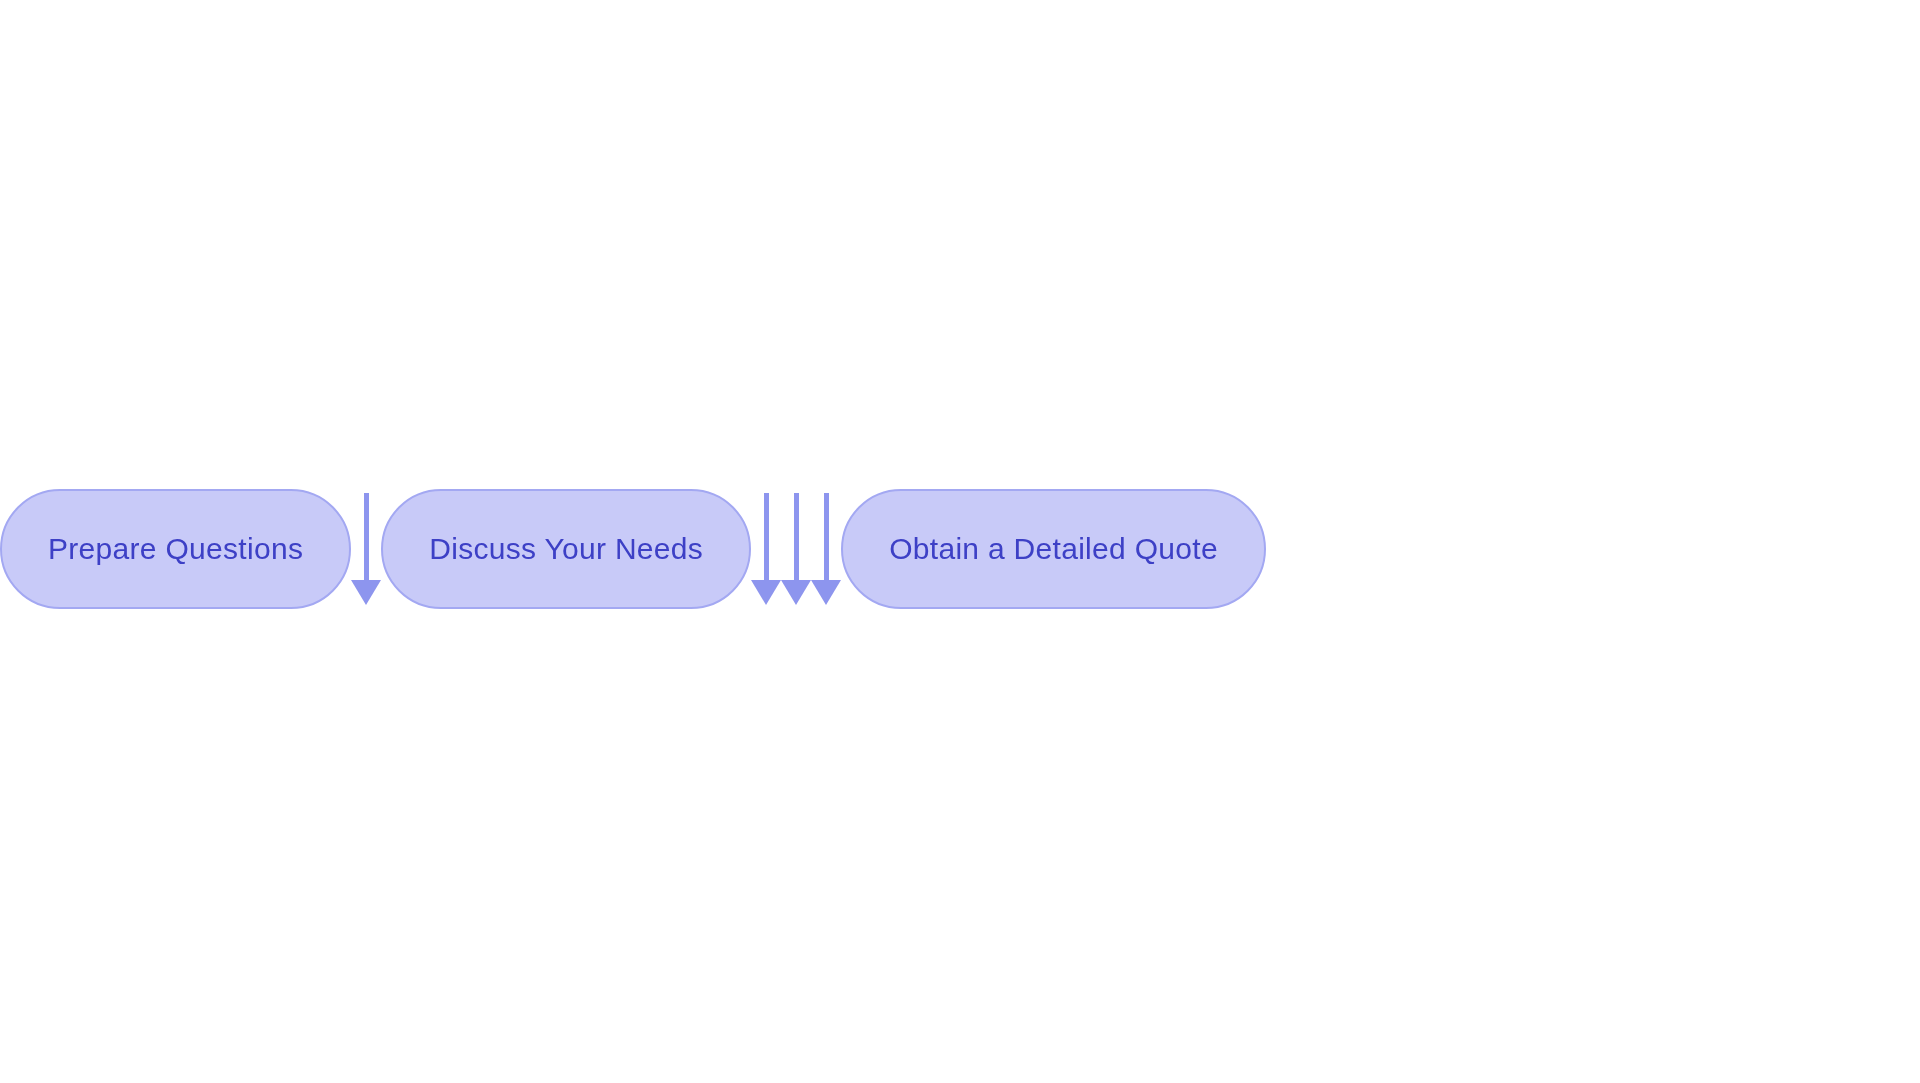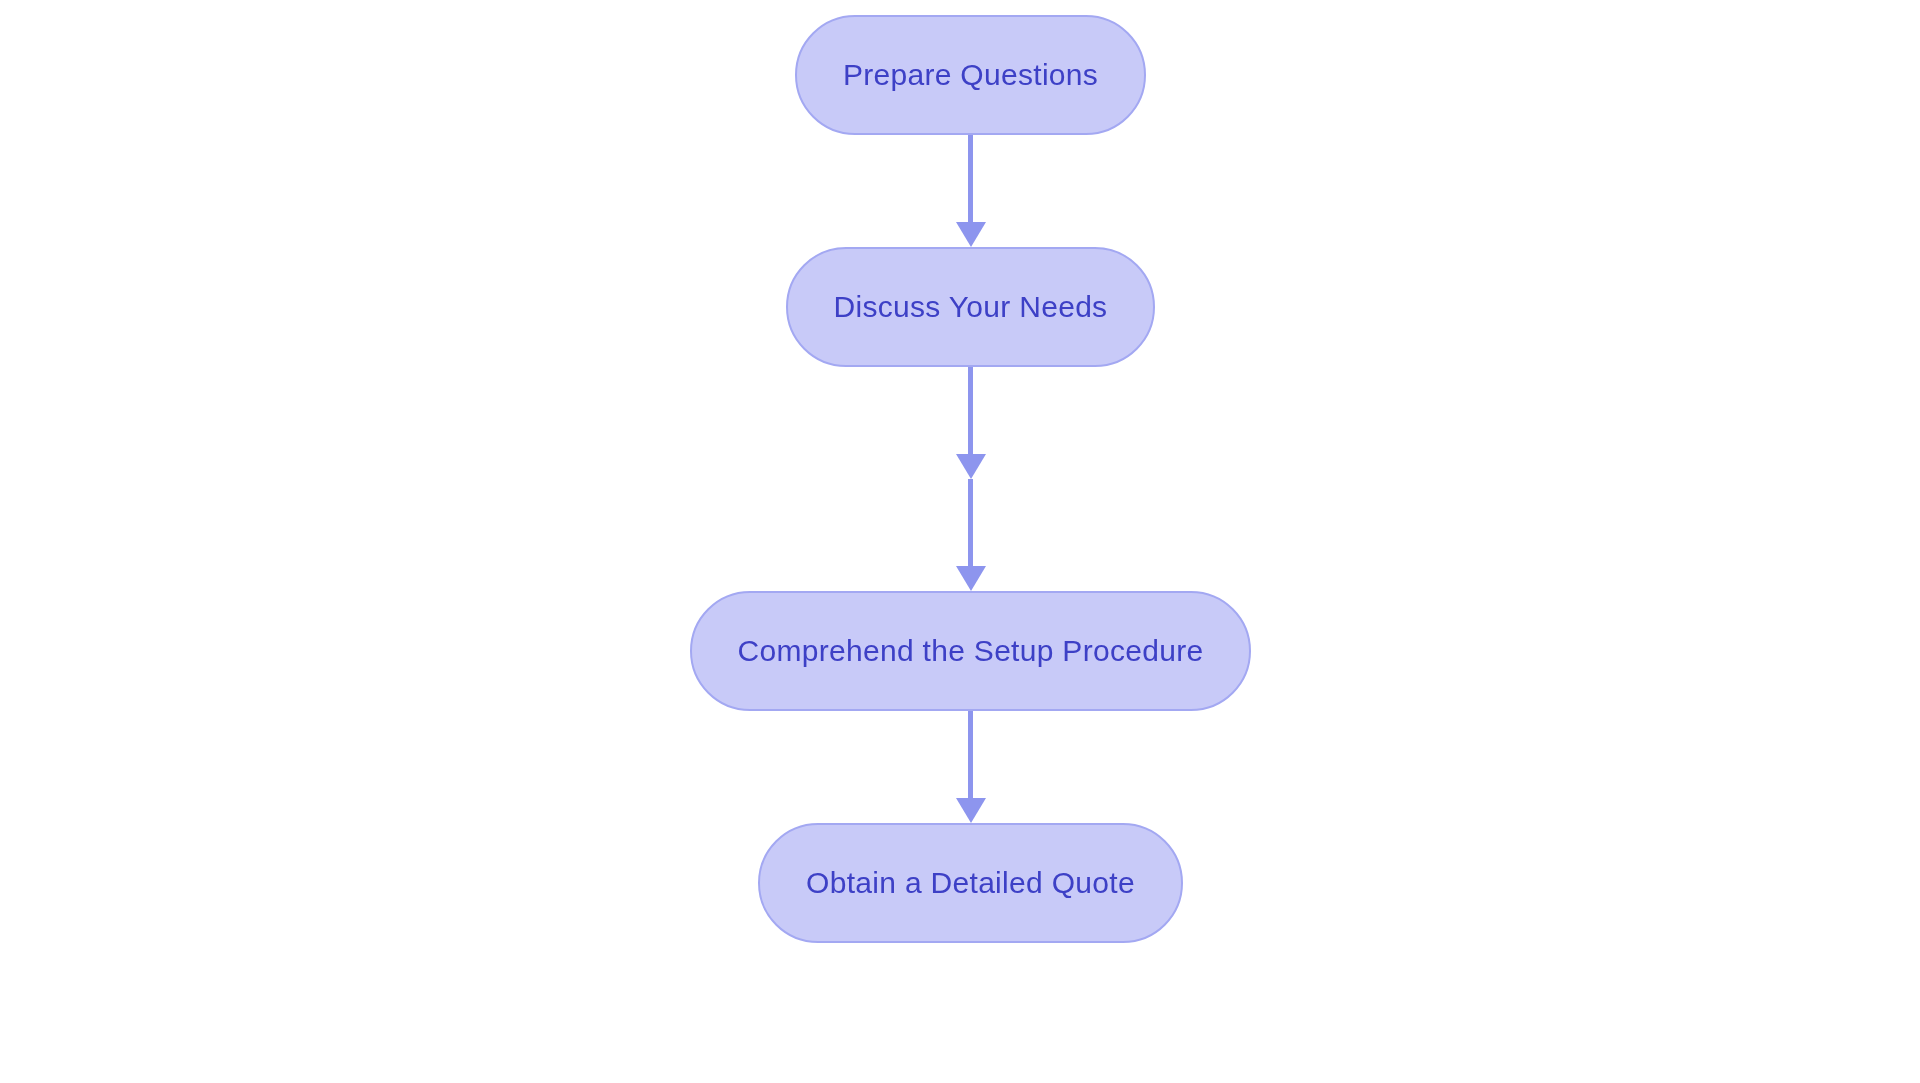--- a/index.html
+++ b/index.html
@@ -12,23 +12,22 @@
     background: var(--bg, #ffffff);
     font-family: "Liberation Sans", "DejaVu Sans", sans-serif;
     overflow: hidden;
   }
   .canvas {
     width: 100%;
     height: 100%;
     box-sizing: border-box;
     padding-top: 15px;
     display: flex;
-    flex-direction: column;
+    flex-direction: row;
     align-items: center;
-    padding-left: 21px;
   }
   .node {
     height: 120px;
     box-sizing: border-box;
     padding: 0 46px;
     border-radius: 60px;
     background: var(--node-fill, #c8caf8);
     border: 2px solid var(--node-border, #a3a8f2);
     display: flex;
     align-items: center;
@@ -84,23 +83,20 @@
     <div class="line"></div>
     <div class="arrowhead"></div>
   </div>
 
 
   <div class="connector">
     <div class="line"></div>
     <div class="arrowhead"></div>
   </div>
 
-  <div class="node">
-    <span class="node-label">Comprehend the Setup Procedure</span>
-  </div>
 
   <div class="connector">
     <div class="line"></div>
     <div class="arrowhead"></div>
   </div>
 
   <div class="node">
     <span class="node-label">Obtain a Detailed Quote</span>
   </div>
 

